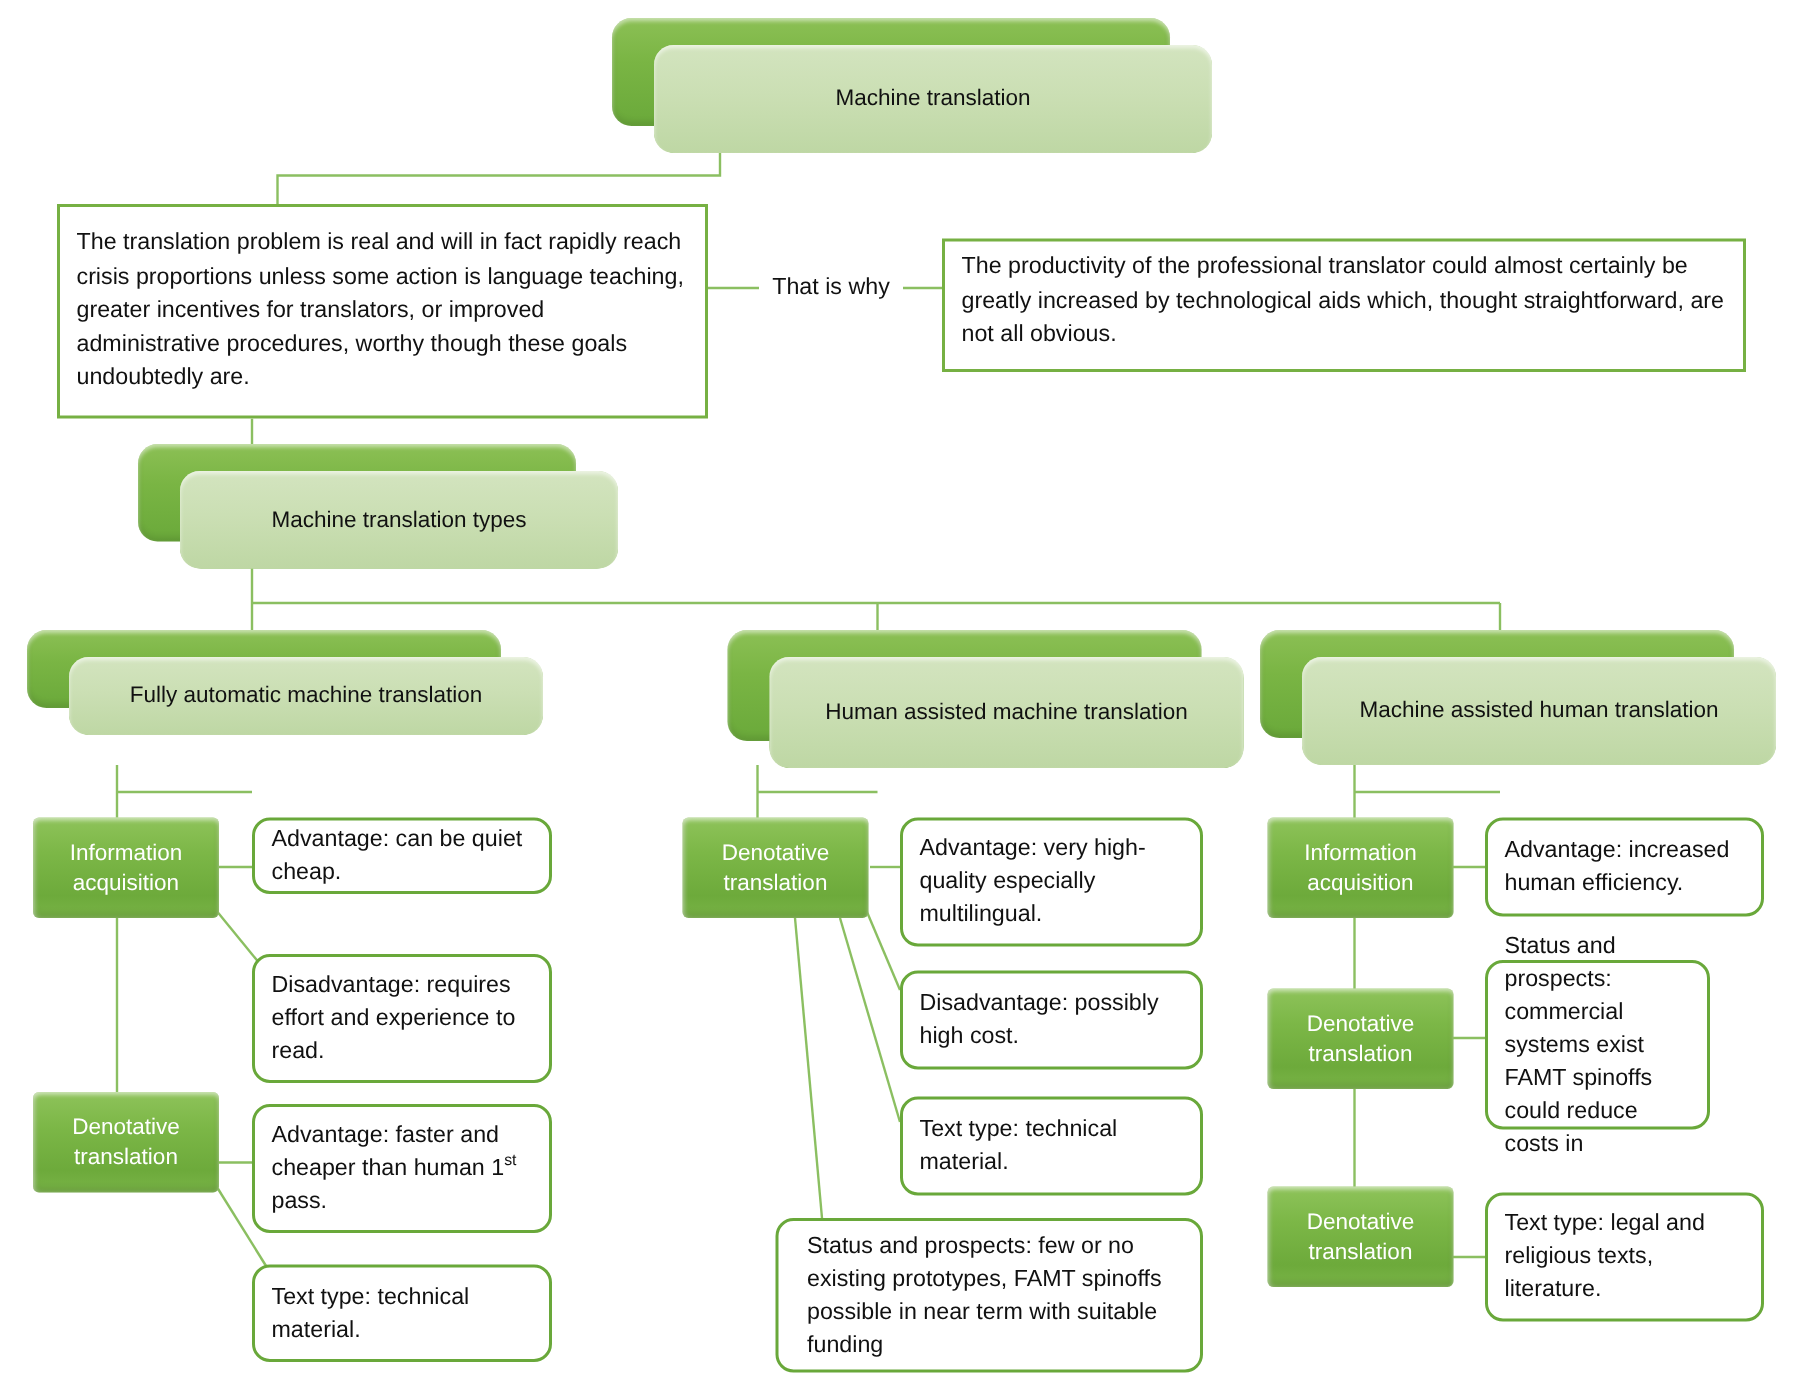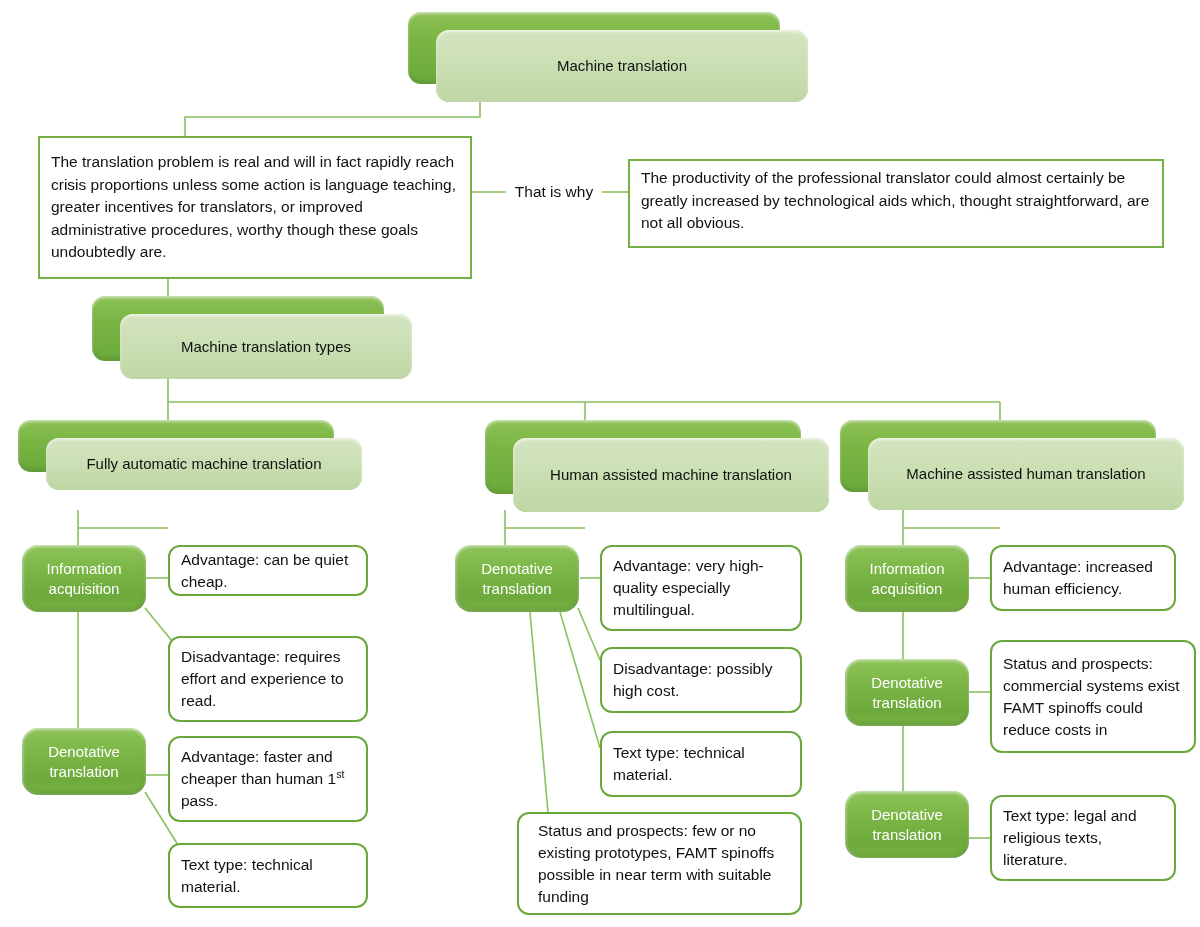--- a/index.html
+++ b/index.html
@@ -67,21 +67,21 @@
   }
   .card .label {
     font-size: 15px;
     line-height: 20px;
     color: #111111;
   }
   
   .pill {
     position: absolute;
     z-index: 3;
-    border-radius: 16px;
+    border-radius: 4px;
     background: linear-gradient(180deg, #8ec35a 0%, #7cb747 35%, #6daa3b 78%, #79b447 100%);
     box-shadow: inset 0 2px 3px rgba(255,255,255,.5),
                 inset 0 -3px 5px rgba(0,0,0,.12),
                 inset 2px 0 3px rgba(255,255,255,.25);
     display: flex;
     align-items: center;
     justify-content: center;
     text-align: center;
     padding: 4px 6px;
   }
@@ -279,21 +279,21 @@
   </div>
 
   <div class="textbox rounded" style="left:990px; top:545px; width:186px; height:66px;">
     <span class="label">Advantage: increased human efficiency.</span>
   </div>
 
   <div class="pill" style="left:845px; top:659px; width:124px; height:67px;">
     <span class="label">Denotative translation</span>
   </div>
 
-  <div class="textbox rounded" style="left:990px; top:640px; width:206px; height:113px;">
+  <div class="textbox rounded" style="left:990px; top:640px; width:150px; height:113px;">
     <span class="label">Status and prospects: commercial systems exist FAMT spinoffs could reduce costs in</span>
   </div>
 
   <div class="pill" style="left:845px; top:791px; width:124px; height:67px;">
     <span class="label">Denotative translation</span>
   </div>
 
   <div class="textbox rounded" style="left:990px; top:795px; width:186px; height:86px;">
     <span class="label">Text type: legal and religious texts, literature.</span>
   </div>

